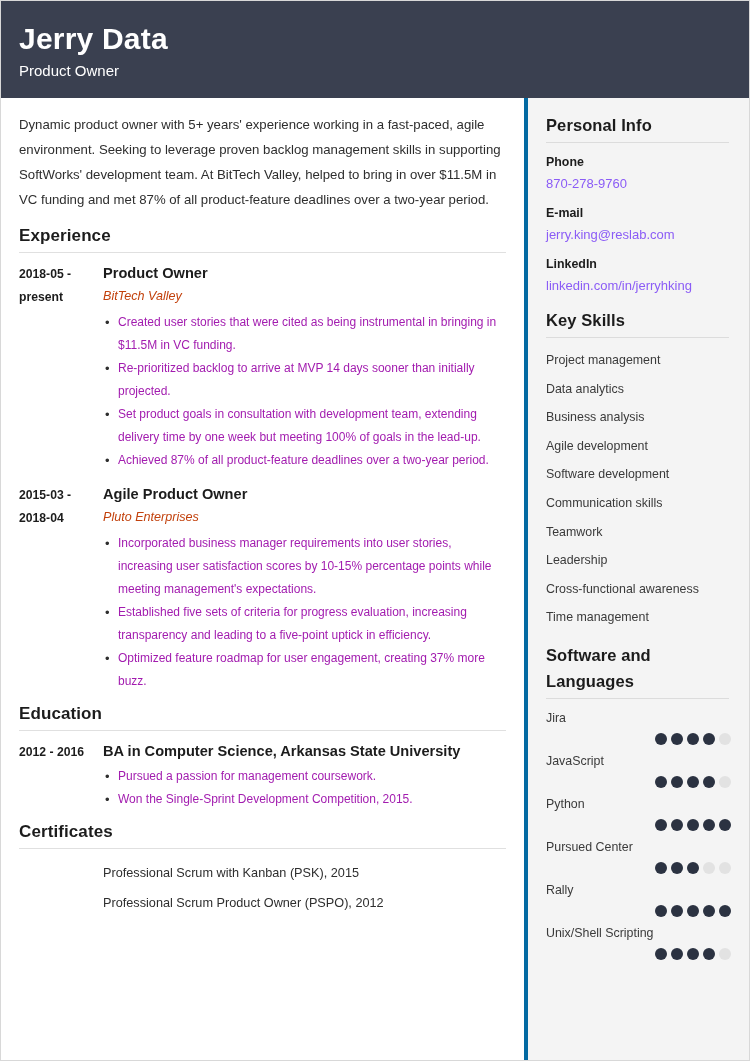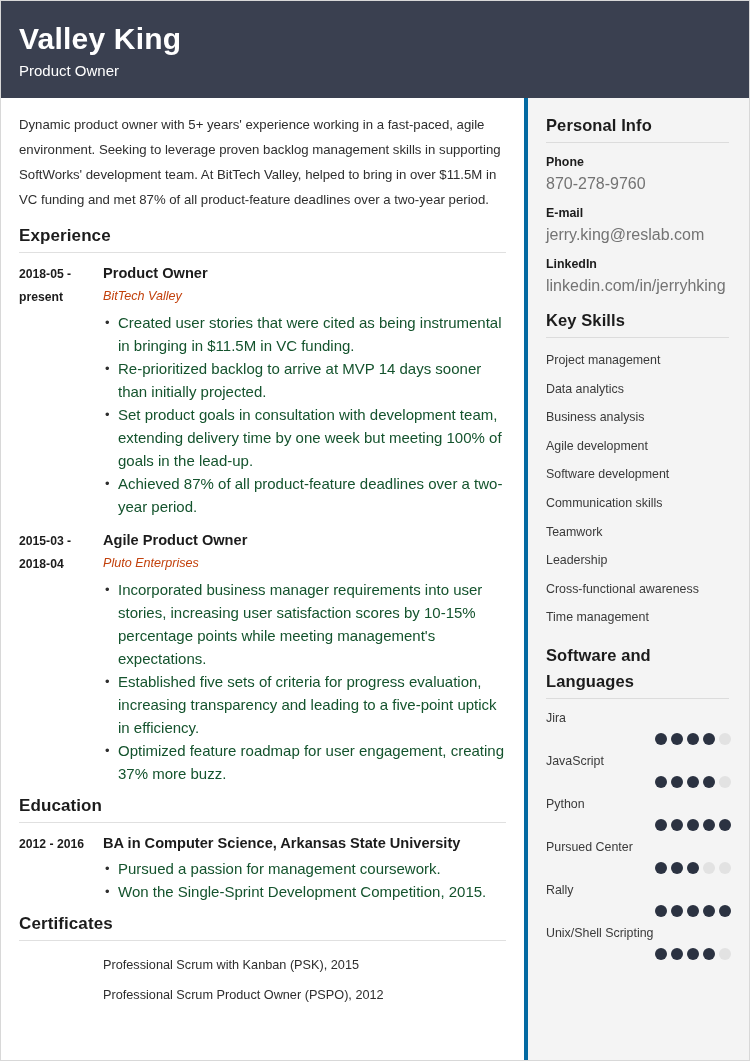--- a/index.html
+++ b/index.html
@@ -111,23 +111,23 @@
     color: #c2410c;
     line-height: 23px;
     margin-top: 1px;
   }
   .entry-bullets {
     list-style: none;
     margin-top: 3px;
   }
   .entry-bullets li {
     position: relative;
-    font-size: 15px;
+    font-size: 12px;
     line-height: 23px;
-    color: #14532d;
+    color: #a21caf;
     padding-left: 15px;
     margin-bottom: 0;
   }
   .entry-bullets li::before {
     content: "\2022";
     position: absolute;
     left: 2px;
     top: 0;
     color: #2e2e2e;
     font-size: 13px;
@@ -154,22 +154,22 @@
   }
   .side-block { margin-bottom: 10px; }
 
   .info-label {
     font-size: 12.4px;
     font-weight: bold;
     color: #1c1c1c;
     line-height: 22px;
   }
   .info-value {
-    font-size: 16px;
-    color: #737373;
+    font-size: 13px;
+    color: #8b5cf6;
     line-height: 22px;
     margin-bottom: 7px;
     word-break: break-word;
   }
 
   .skill-item {
     font-size: 12.4px;
     color: #3a3a3a;
     line-height: 28.6px;
   }
@@ -194,21 +194,21 @@
     background: #e2e2e2;
   }
   .dot.on { background: #2b3241; }
 </style>
 </head>
 <body>
 
 <div class="resume">
 
   <div class="header">
-    <div class="header-name">Valley King</div>
+    <div class="header-name">Jerry Data</div>
     <div class="header-title">Product Owner</div>
   </div>
 
   <div class="body">
 
     <div class="main">
 
       <div class="summary">Dynamic product owner with 5+ years' experience working in a fast-paced, agile environment. Seeking to leverage proven backlog management skills in supporting SoftWorks' development team. At BitTech Valley, helped to bring in over $11.5M in VC funding and met 87% of all product-feature deadlines over a two-year period.</div>
 
       <div class="section">

